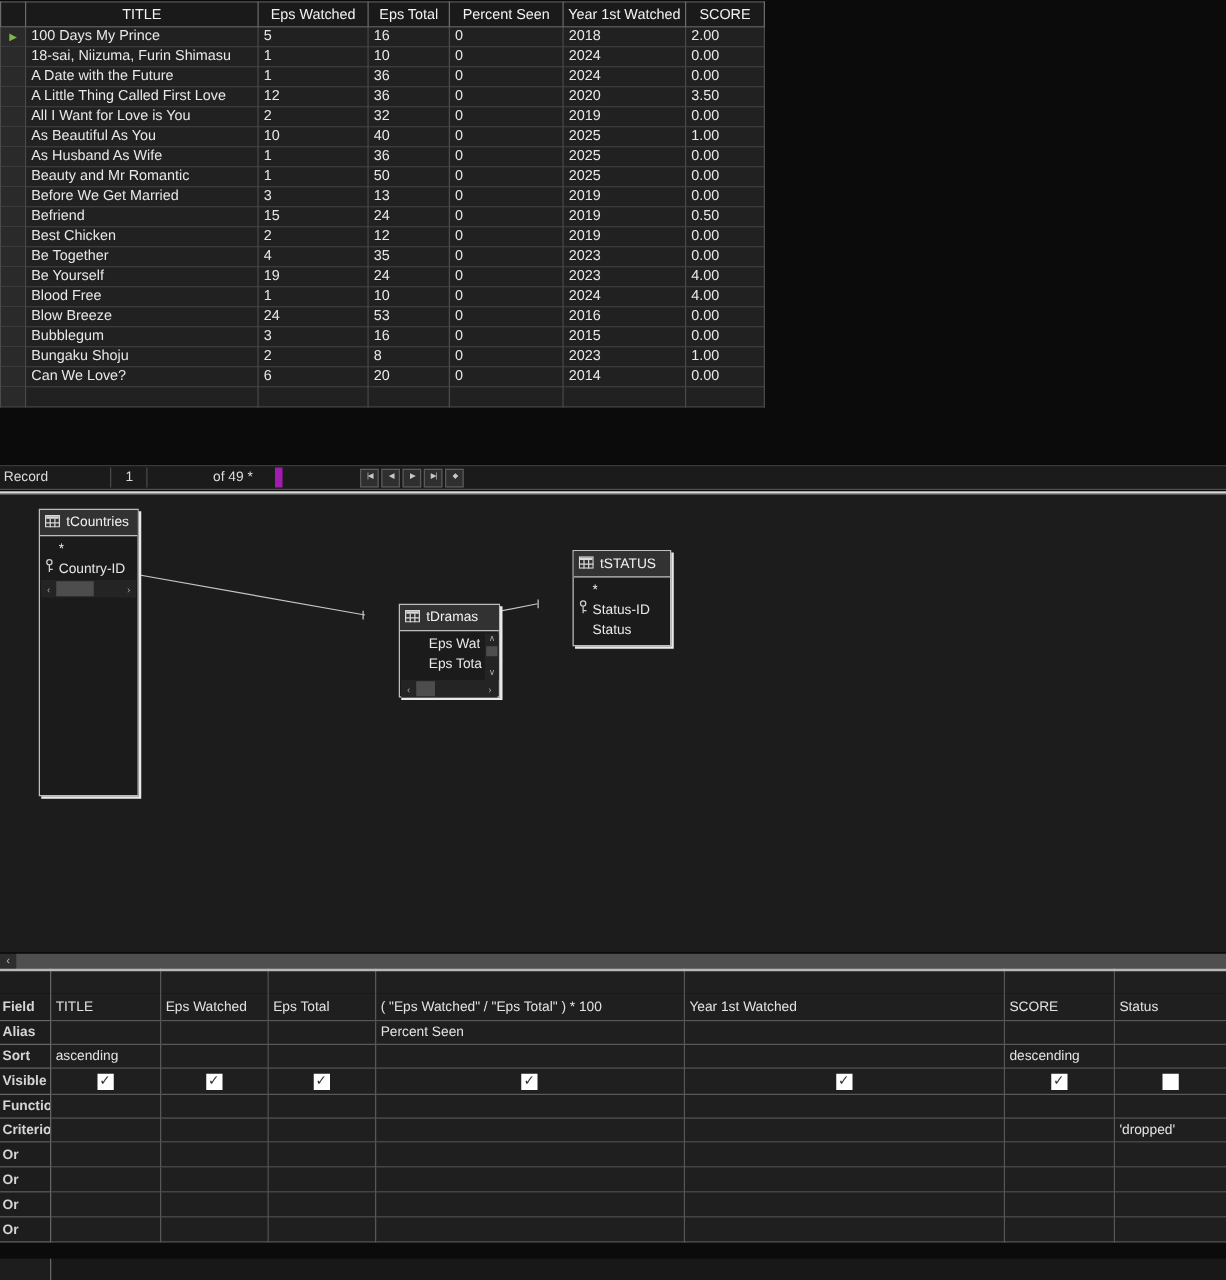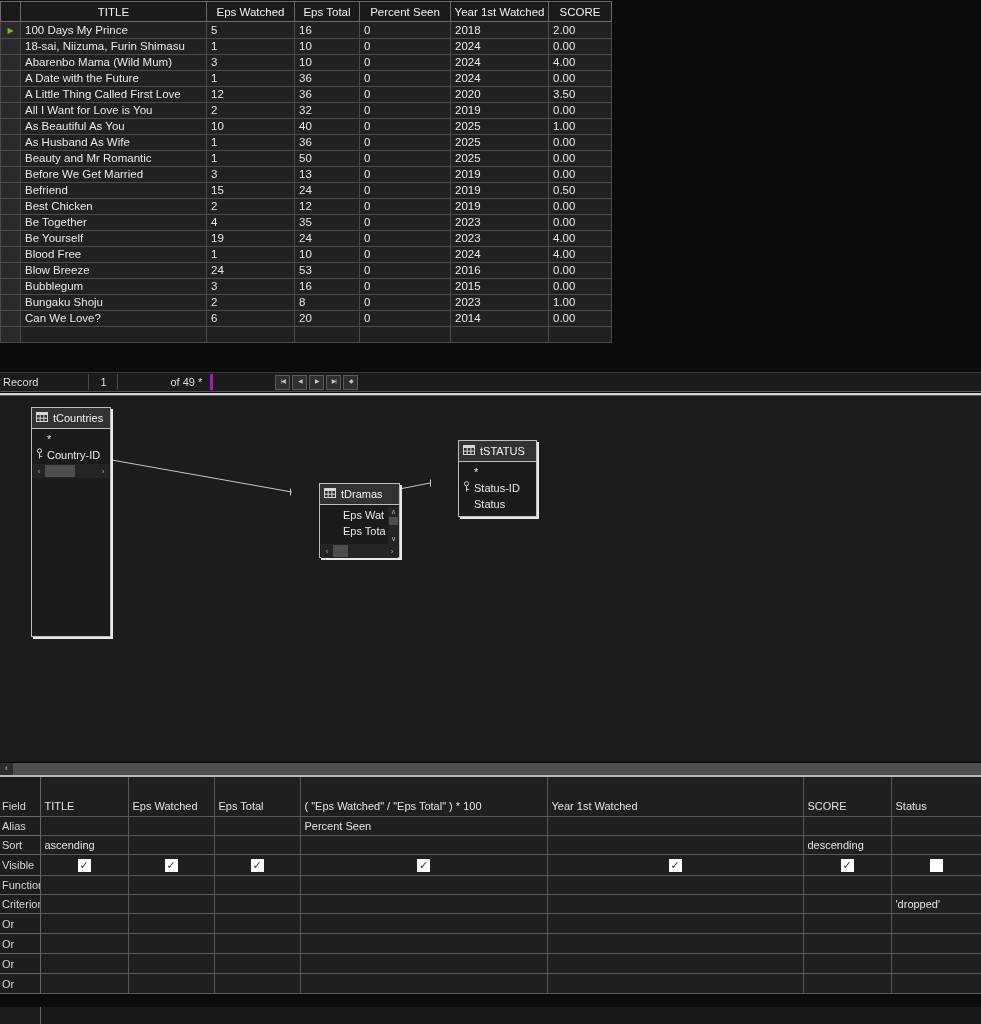--- a/index.html
+++ b/index.html
@@ -15,21 +15,21 @@
                 padding:0 0 0 4px;overflow:hidden;white-space:nowrap;}
   #datasheet td.sel{background:#2a2a2a;padding:0;text-align:center;}
   .row-arrow{color:#7ab648;font-size:8px;line-height:15px;}
 
   
   #record-bar{position:absolute;left:0;top:372px;width:100%;height:18px;background:#1b1b1b;
               border-top:1px solid #383838;display:flex;align-items:center;font-size:11px;color:#dcdcdc;gap:44px;}
   .rec-label{padding:0 6px 0 3px;}
   .rec-num{display:inline-block;width:28px;text-align:center;border-left:1px solid #4a4a4a;
            border-right:1px solid #4a4a4a;height:16px;line-height:16px;}
-  .rec-count{padding:0 8px 0 8px;border-right:3px solid #a21caf;height:16px;line-height:16px;}
+  .rec-count{padding:0 18px 0 8px;border-right:6px solid #a21caf;height:16px;line-height:16px;}
   #nav-buttons{display:flex;gap:2px;margin-left:18px;}
   .nav-btn{width:13px;height:13px;background:#2f2f2f;border:1px solid #5a5a5a;color:#c8c8c8;
            font-size:6px;line-height:11px;text-align:center;letter-spacing:-1px;overflow:hidden;}
 
   
   .sep1{position:absolute;left:0;top:391px;width:100%;height:1px;background:#555;}
   .sep2{position:absolute;left:0;top:393px;width:100%;height:2px;background:#d6d6d6;}
   .sep3{position:absolute;left:0;top:395px;width:100%;height:1px;background:#555;}
 
   
@@ -65,21 +65,21 @@
   
   #hstrip{position:absolute;left:0;top:762px;width:100%;height:13px;background:#222;
           border-top:1px solid #000;border-bottom:1px solid #000;display:flex;}
   .hstrip-btn{width:13px;height:100%;background:#2d2d2d;color:#bbb;font-size:9px;line-height:11px;
               text-align:center;flex:0 0 13px;}
   .hstrip-track{flex:1;background:#4f4f4f;}
 
   
   #grid-panel{position:absolute;left:0;top:775px;width:981px;}
   #qgrid{border-collapse:collapse;table-layout:fixed;width:981px;border-top:2px solid #b8b8b8;font-size:11px;}
-  #qgrid th{background:#1d1d1d;color:#d5d5d5;font-weight:normal;text-align:left;padding:0 0 0 2px;
+  #qgrid th{background:#1d1d1d;color:#d5d5d5;font-weight:bold;text-align:left;padding:0 0 0 2px;
             border:1px solid #666;border-left:none;overflow:hidden;white-space:nowrap;}
   #qgrid td{background:#1f1f1f;border:1px solid #585858;padding:0 0 0 4px;overflow:hidden;
             white-space:nowrap;color:#e3e3e3;}
   #qgrid tr.r-strip td, #qgrid tr.r-strip th{height:13px;border-bottom:none;}
   #qgrid tr.r-field td, #qgrid tr.r-field th{border-top:none;height:21px;}
   #qgrid tr{height:19px;}
   #qgrid tr.r-visible{height:21px;}
   #qgrid tr.r-or{height:20px;padding-left:24px;}
   #qgrid td.cbcell{text-align:center;padding:0;}
   .cb{display:inline-block;width:13px;height:13px;background:#fff;color:#333;font-size:11px;
@@ -129,29 +129,20 @@
             <td class="sel"></td>
             <td>18-sai, Niizuma, Furin Shimasu</td>
             <td>1</td>
             <td>10</td>
             <td>0</td>
             <td>2024</td>
             <td>0.00</td>
           </tr>
           <tr>
             <td class="sel"></td>
-            <td>Abarenbo Mama (Wild Mum)</td>
-            <td>3</td>
-            <td>10</td>
-            <td>0</td>
-            <td>2024</td>
-            <td>4.00</td>
-          </tr>
-          <tr>
-            <td class="sel"></td>
             <td>A Date with the Future</td>
             <td>1</td>
             <td>36</td>
             <td>0</td>
             <td>2024</td>
             <td>0.00</td>
           </tr>
           <tr>
             <td class="sel"></td>
             <td>A Little Thing Called First Love</td>

